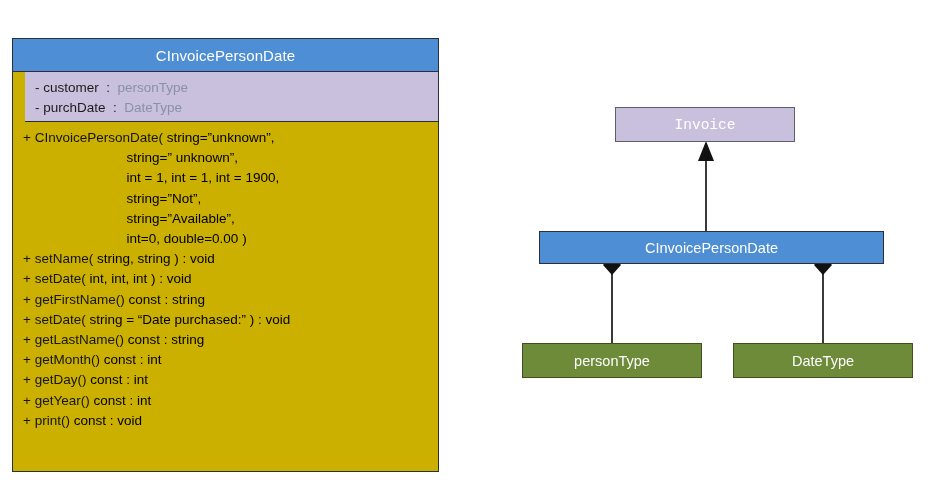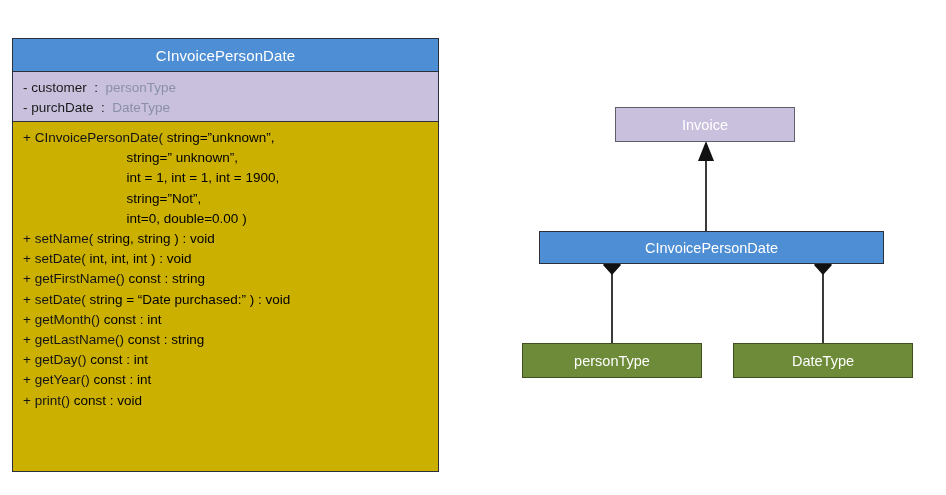--- a/index.html
+++ b/index.html
@@ -44,20 +44,21 @@
     color: #ffffff;
     font-size: 15px;
     letter-spacing: 0.1px;
   }
   .class-attrs {
     background: #c9c0de;
     border-bottom: 1px solid #2b2f3a;
     box-sizing: border-box;
     padding: 6px 0 8px 0;
     height: 50px;
+    margin-left: 12px;
   }
   .attr-line {
     font-size: 13.5px;
     line-height: 20px;
     padding-left: 10px;
     white-space: pre;
     color: #1a1a1a;
   }
   .attr-line .ty {
     color: #8a8fa8;
@@ -95,20 +96,21 @@
     color: #ffffff;
     font-size: 14.5px;
   }
   #node-invoice {
     left: 615px;
     top: 107px;
     width: 180px;
     height: 35px;
     background: #c9c0de;
     border-color: #5f5f6b;
+    font-family: Liberation Mono, monospace;
   }
   #node-invoice .node-label {
     color: #ffffff;
   }
   #node-cipd {
     left: 539px;
     top: 231px;
     width: 345px;
     height: 33px;
     background: #4e8ed4;
@@ -155,34 +157,35 @@
       <div class="attr-line"><span>-</span><span> </span><span>customer</span><span>  :  </span><span class="ty">personType</span></div>
       <div class="attr-line"><span>-</span><span> </span><span>purchDate</span><span>  :  </span><span class="ty">DateType</span></div>
     </div>
 
     <div class="class-methods">
 
       <div class="m-line"><span>+ CInvoicePersonDate(</span><span> </span><span class="dim">string=”unknown”,</span></div>
       <div class="m-line m-cont"><span>                          </span><span class="dim">string=” unknown”,</span></div>
       <div class="m-line m-cont"><span>                          </span><span class="dim">int = 1, int = 1, int = 1900,</span></div>
       <div class="m-line m-cont"><span>                          </span><span class="dim">string=”Not”,</span></div>
+      <div class="m-line m-cont"><span>                          </span><span class="dim">string=”Available”,</span></div>
       <div class="m-line m-cont"><span>                          </span><span class="dim">int=0, double=0.00 )</span></div>
 
 
       <div class="m-line"><span>+</span><span> </span><span>setName(</span><span class="dim"> string, string </span><span class="dim">) : void</span></div>
 
       <div class="m-line"><span>+</span><span> </span><span>setDate(</span><span class="dim"> int, int, int </span><span class="dim">) : void</span></div>
 
       <div class="m-line"><span>+</span><span> </span><span>getFirstName()</span><span class="dim"> const </span><span class="dim">: string</span></div>
 
       <div class="m-line"><span>+</span><span> </span><span>setDate(</span><span class="dim"> string = “Date purchased:” </span><span class="dim">) : void</span></div>
 
+      <div class="m-line"><span>+</span><span> </span><span>getLastName()</span><span class="dim"> const </span><span class="dim">: string</span></div>
+
       <div class="m-line"><span>+</span><span> </span><span>getMonth()</span><span class="dim"> const </span><span class="dim">: int</span></div>
-
-      <div class="m-line"><span>+</span><span> </span><span>getLastName()</span><span class="dim"> const </span><span class="dim">: string</span></div>
 
       <div class="m-line"><span>+</span><span> </span><span>getDay()</span><span class="dim"> const </span><span class="dim">: int</span></div>
 
       <div class="m-line"><span>+</span><span> </span><span>getYear()</span><span class="dim"> const </span><span class="dim">: int</span></div>
 
       <div class="m-line"><span>+</span><span> </span><span>print()</span><span class="dim"> const </span><span class="dim">: void</span></div>
 
     </div>
   </div>
 

